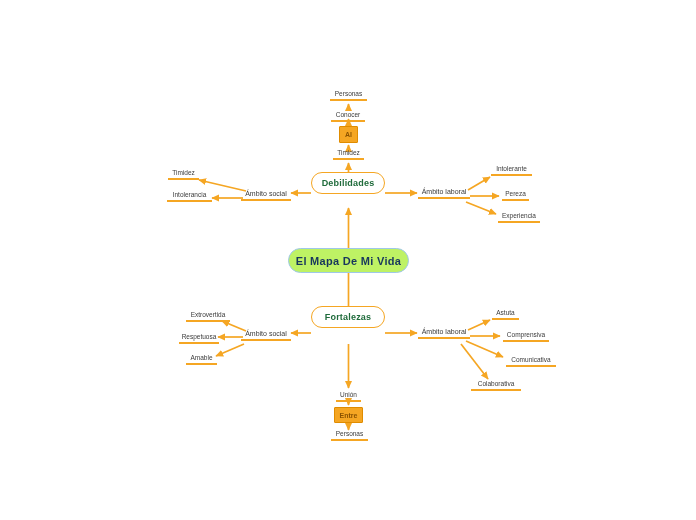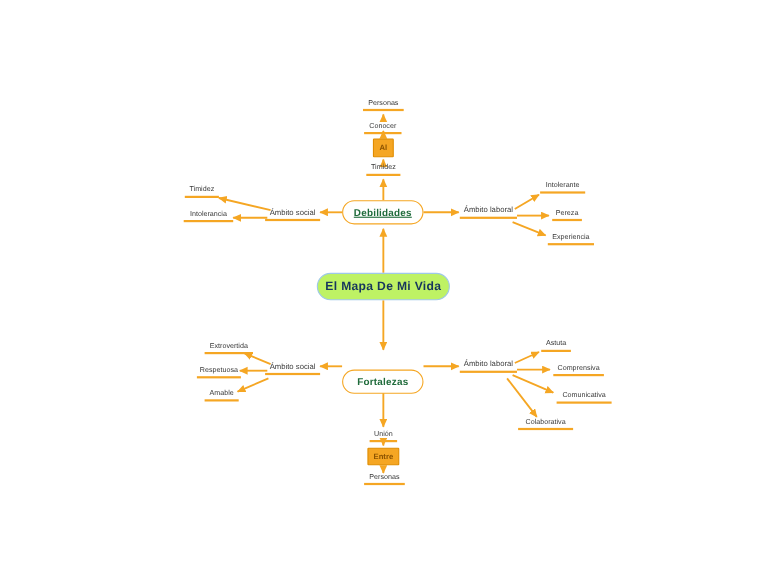--- a/index.html
+++ b/index.html
@@ -59,22 +59,22 @@
     border-radius: 11px;
     background: #ffffff;
     color: #1f6b3b;
     font-size: 9px;
     font-weight: bold;
     letter-spacing: 0.2px;
     display: flex;
     align-items: center;
     justify-content: center;
   }
-  .node-debilidades { left: 311px; top: 182px; text-decoration: underline; }
-  .node-fortalezas  { left: 311px; top: 336px; }
+  .node-debilidades { left: 311px; top: 172px; }
+  .node-fortalezas  { left: 311px; top: 306px; }
 
   
   .sub-node {
     color: #3a3a3a;
     font-size: 7px;
     padding-bottom: 2px;
     border-bottom: 2.2px solid #f5a623;
     text-align: center;
   }
 

